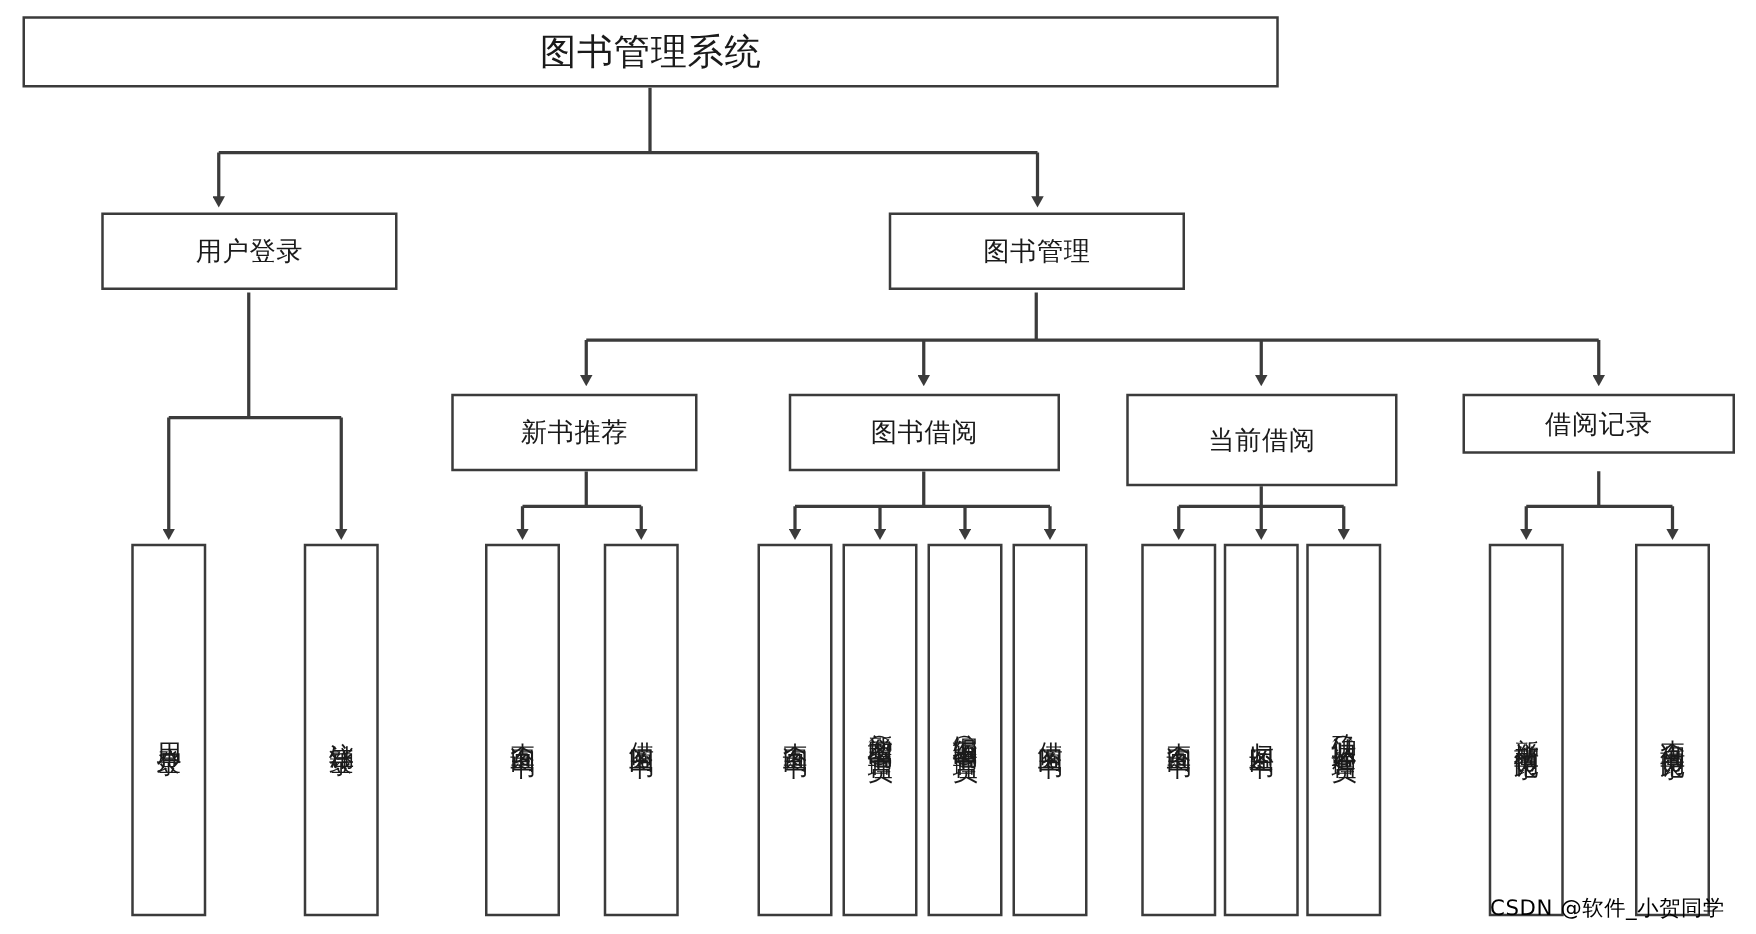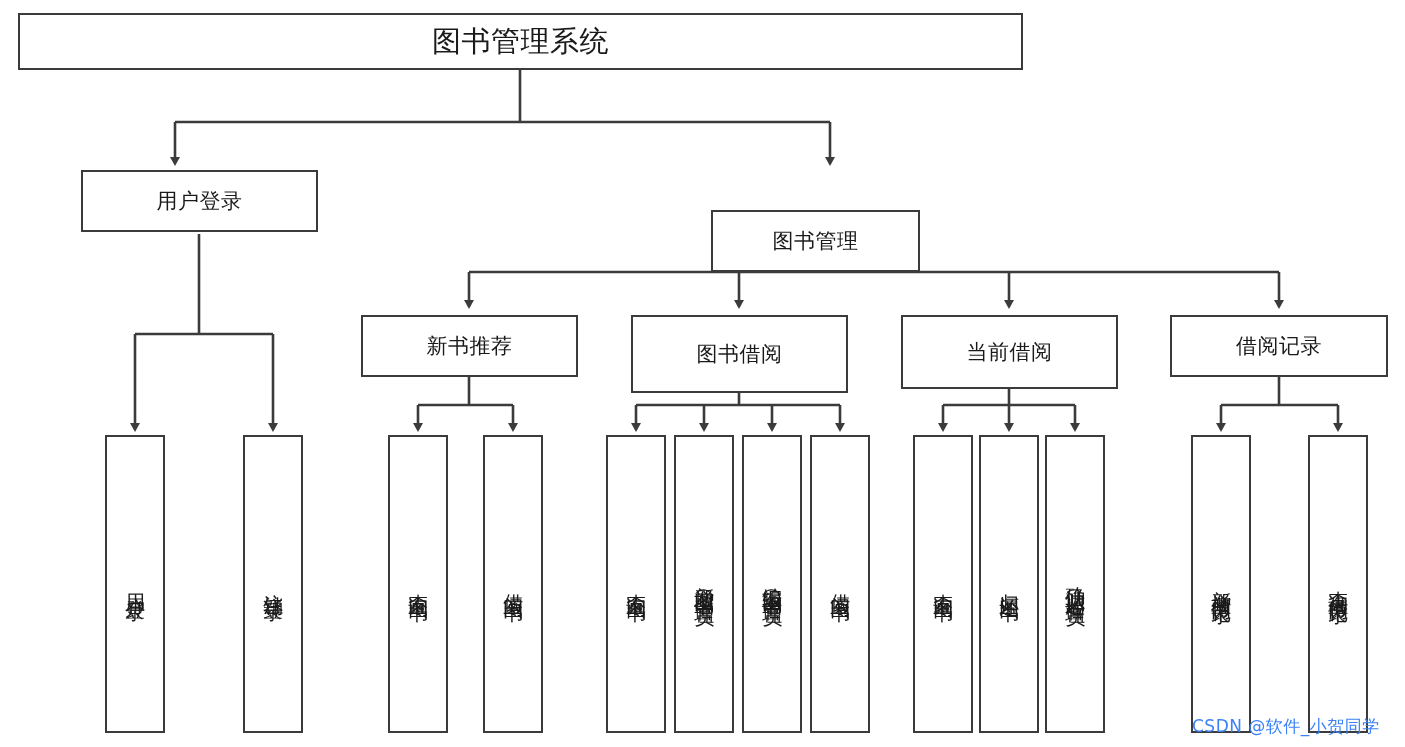--- a/index.html
+++ b/index.html
@@ -56,21 +56,21 @@
     justify-content: center;
   }
   .node.vert .vtext {
     writing-mode: vertical-rl;
     text-orientation: upright;
     white-space: nowrap;
   }
   .watermark {
     position: absolute;
     font-size: 17px;
-    color: #3b82f6;
+    color: #000000;
     white-space: nowrap;
     letter-spacing: 0.5px;
     font-family: "DejaVu Sans", "Liberation Sans", sans-serif;
   }
 </style>
 </head>
 <body>
 
 <div id="canvas">
 
@@ -124,34 +124,34 @@
     </g>
   </svg>
 
   <div class="node horiz root" style="left:18px; top:13px; width:1005px; height:57px;">
     <span>图书管理系统</span>
   </div>
 
   <div class="node horiz" style="left:81px; top:170px; width:237px; height:62px;">
     <span>用户登录</span>
   </div>
-  <div class="node horiz" style="left:711px; top:170px; width:209px; height:62px;margin-top:40px;">
+  <div class="node horiz" style="left:711px; top:170px; width:237px; height:62px;">
     <span>图书管理</span>
   </div>
 
-  <div class="node horiz" style="left:361px; top:315px; width:217px; height:62px;">
+  <div class="node horiz" style="left:361px; top:315px; width:197px; height:62px;">
     <span>新书推荐</span>
   </div>
-  <div class="node horiz" style="left:631px; top:315px; width:217px; height:78px;">
+  <div class="node horiz" style="left:631px; top:315px; width:217px; height:62px;">
     <span>图书借阅</span>
   </div>
   <div class="node horiz" style="left:901px; top:315px; width:217px; height:74px;">
     <span>当前借阅</span>
   </div>
-  <div class="node horiz" style="left:1170px; top:315px; width:218px; height:62px;">
+  <div class="node horiz" style="left:1170px; top:315px; width:218px; height:48px;">
     <span>借阅记录</span>
   </div>
 
   <div class="node vert" style="left:105px; top:435px; width:60px; height:298px;">
     <span class="vtext">用户登录</span>
   </div>
   <div class="node vert" style="left:243px; top:435px; width:60px; height:298px;">
     <span class="vtext">注销登录</span>
   </div>
 

